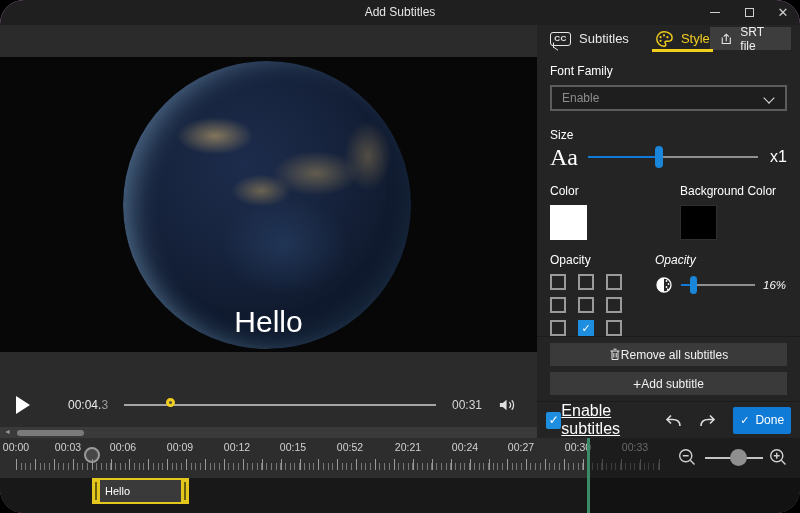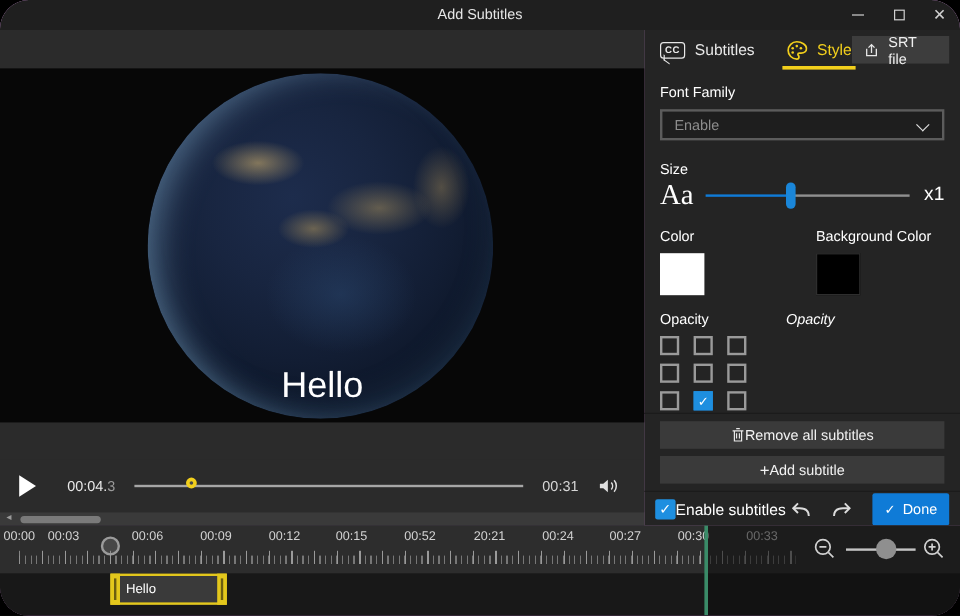--- a/index.html
+++ b/index.html
@@ -35,21 +35,21 @@
   }
   .subtitle-overlay { position:absolute; left:0; right:0; bottom:13px; text-align:center;
                       font-size:30px; color:#ffffff; }
 
   .gap-strip { height:31px; background:#2b2b2b; }
 
   
   .controls { height:44px; background:#2b2b2b; display:flex; align-items:center; padding:0 20px 0 16px; }
   .play-btn { width:0; height:0; border-left:14px solid #fff; border-top:9px solid transparent;
               border-bottom:9px solid transparent; cursor:pointer; }
-  .cur-time { margin-left:26px; font-size:12px; color:#e8e8e8; white-space:nowrap; }
+  .cur-time { margin-left:38px; font-size:12px; color:#e8e8e8; white-space:nowrap; }
   .cur-time .frac { color:#9a9a9a; }
   .seek { flex:1; margin:0 16px; position:relative; height:16px; }
   .seek-track { position:absolute; top:7px; left:0; right:0; height:2px; background:#a6a6a6; }
   .seek-handle { position:absolute; left:13.4%; top:1px; width:9px; height:9px; border-radius:50%;
                  background:#4a4a4a; border:3px solid #f2cf1c; }
   .duration { font-size:12px; color:#d6d6d6; margin-right:16px; }
   .vol-icon { display:flex; }
 
   
   .hscroll { height:11px; background:#3a3a3a; position:relative; }
@@ -107,21 +107,21 @@
   .op-val { margin-left:8px; font-size:11.5px; color:#fff; }
 
   .panel-actions { border-top:1px solid #1b1b1b; padding:6px 13px 0; }
   .action-btn { height:23px; background:#3a3a3a; display:flex; align-items:center; justify-content:center;
                 gap:0; font-size:12px; color:#f2f2f2; margin-bottom:6px; cursor:pointer; }
   .plus-glyph { font-size:14px; color:#f2f2f2; }
 
   .panel-footer { border-top:1px solid #1b1b1b; flex:1; display:flex; align-items:center; padding:0 9px; }
   .cb { width:17px; height:17px; background:#1e8fe0; border-radius:2px; color:#fff; font-size:12px;
         display:flex; align-items:center; justify-content:center; cursor:pointer; }
-  .enable-lbl { margin-left:0; font-size:13px; color:#fff; }
+  .enable-lbl { margin-left:0; font-size:16px; color:#fff;text-decoration:underline; }
   .undo-btn { margin-left:auto; cursor:pointer; display:flex; }
   .redo-btn { margin-left:13px; cursor:pointer; display:flex; }
   .done-btn { margin-left:15px; width:64px; height:27px; background:#0f7bd7; border-radius:2px; color:#fff;
               font-size:12px; display:flex; align-items:center; justify-content:center; gap:6px; cursor:pointer; }
   .done-check { font-size:11px; }
 
   
   .timeline { position:relative; height:75px; background:#181818; }
   .ruler { position:absolute; top:0; left:0; right:0; height:40px; background:#2d2d2d; }
   .ticks { position:absolute; top:21px; left:0; width:663px; height:11px;
@@ -266,20 +266,36 @@
               <div class="cell"></div>
               <div class="cell"></div>
               <div class="cell"></div>
               <div class="cell"></div>
               <div class="cell checked">✓</div>
               <div class="cell"></div>
             </div>
           </div>
           <div class="op-col">
             <div class="lbl">Opacity</div>
+            <div class="op-row">
+              <svg width="18" height="18" viewBox="0 0 18 18">
+                <circle cx="9" cy="9" r="7" stroke="#fff" stroke-width="1.3" fill="none"></circle>
+                <path d="M9 2a7 7 0 0 0 0 14z" fill="#fff"></path>
+                <circle cx="11.5" cy="5" r=".9" fill="#fff"></circle>
+                  <circle cx="13.5" cy="8" r=".9" fill="#fff"></circle>
+                <circle cx="11.5" cy="11" r=".9" fill="#fff"></circle>
+                  <circle cx="12.8" cy="13.4" r=".9" fill="#fff"></circle>
+              </svg>
+              <div class="op-slider">
+                <div class="track-seg op-fill"></div>
+                <div class="track-seg op-rest"></div>
+                <div class="op-handle"></div>
+              </div>
+              <span class="op-val">16%</span>
+            </div>
           </div>
         </div>
       </div>
 
       <div class="panel-actions">
         <div class="action-btn">
           <svg width="12" height="13" viewBox="0 0 12 13">
             <path d="M1.5 3h9M3 3v8.5h6V3M4.5 1.2h3M4.8 5v4.5M7.2 5v4.5" stroke="#e8e8e8" stroke-width="1" fill="none"></path>
           </svg>
           <span>Remove all subtitles</span>
@@ -312,21 +328,21 @@
           <span>Done</span>
         </div>
       </div>
     </div>
   </div>
 
   <div class="timeline">
     <div class="ruler">
       <div class="ticks"></div>
       <span class="tl-label" style="left:16px">00:00</span>
-      <span class="tl-label" style="left:53px">00:03</span>
+      <span class="tl-label" style="left:68px">00:03</span>
       <span class="tl-label" style="left:123px">00:06</span>
       <span class="tl-label" style="left:180px">00:09</span>
       <span class="tl-label" style="left:237px">00:12</span>
       <span class="tl-label" style="left:293px">00:15</span>
       <span class="tl-label" style="left:350px">00:52</span>
       <span class="tl-label" style="left:408px">20:21</span>
       <span class="tl-label" style="left:465px">00:24</span>
       <span class="tl-label" style="left:521px">00:27</span>
       <span class="tl-label" style="left:578px">00:30</span>
       <span class="tl-label" style="left:635px">00:33</span>

